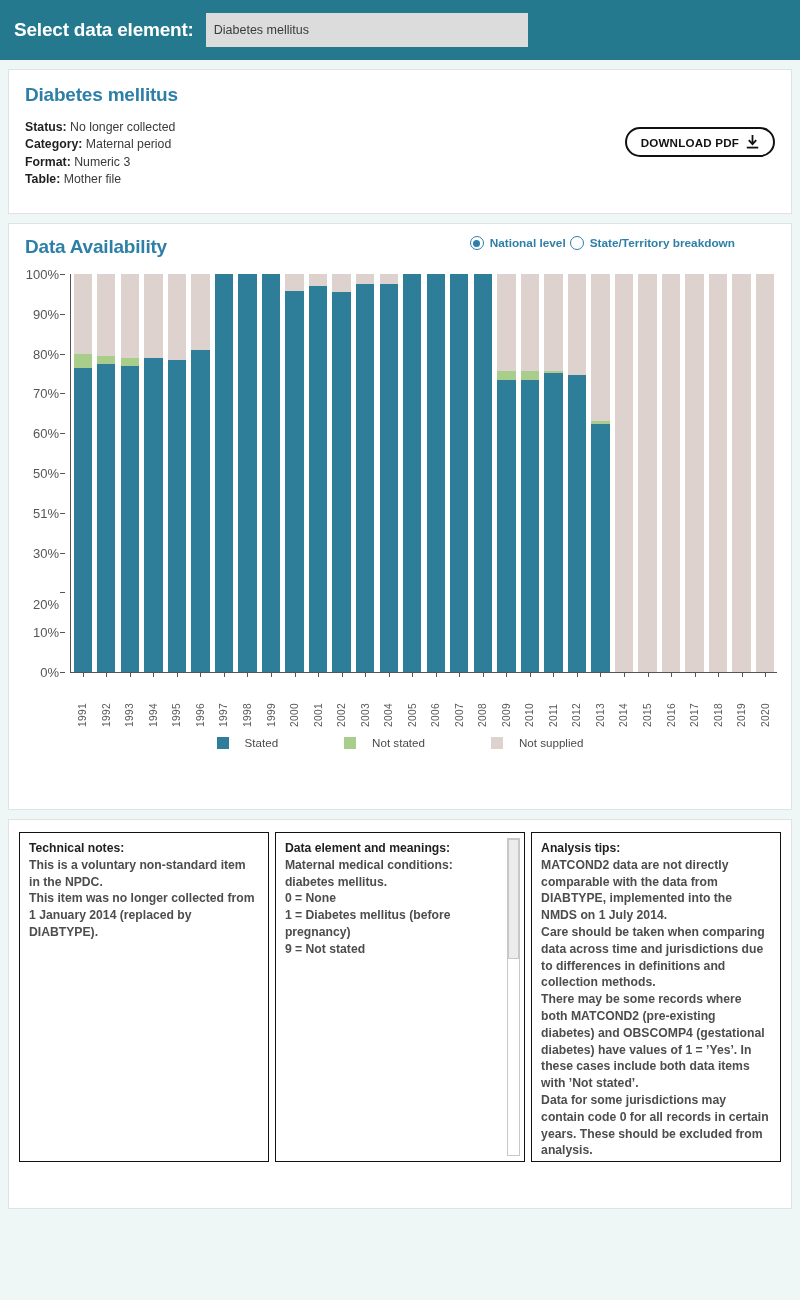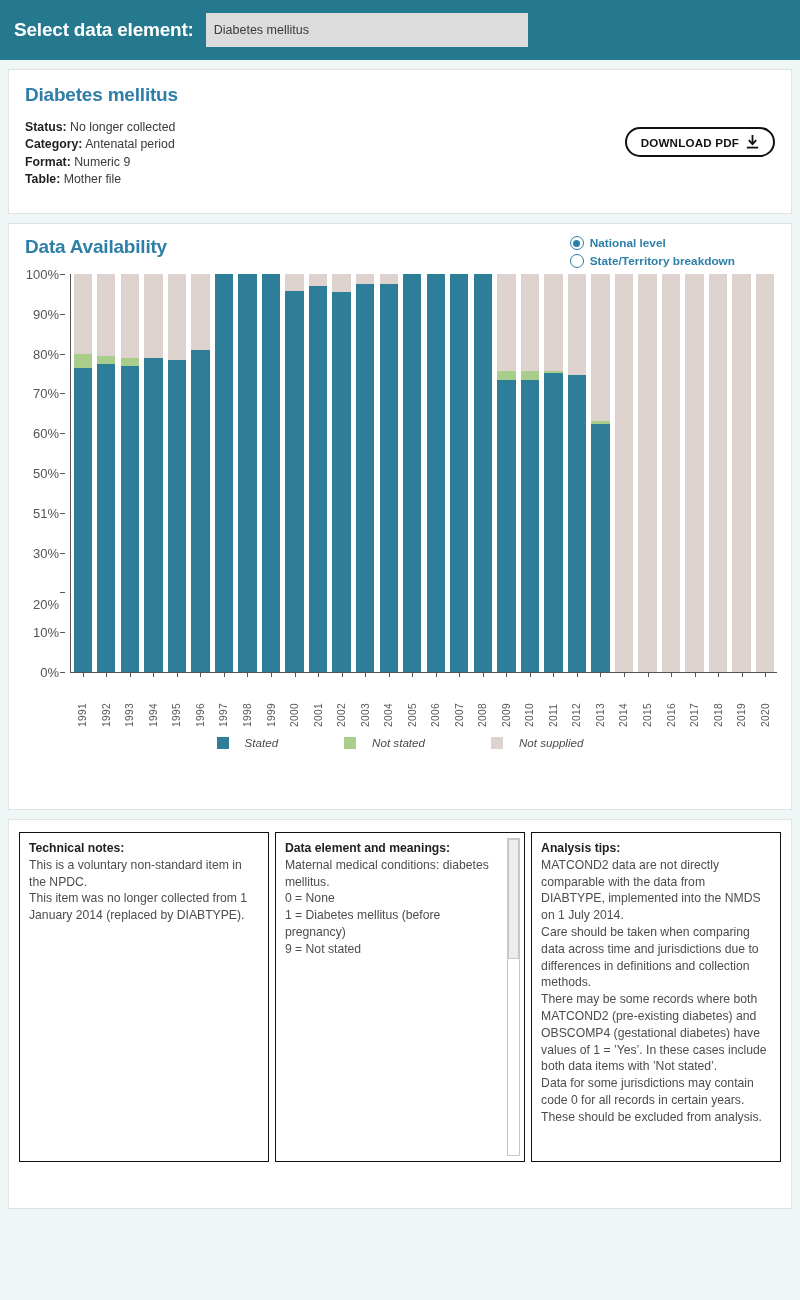--- a/index.html
+++ b/index.html
@@ -74,21 +74,21 @@
     cursor: pointer;
     font-family: "Liberation Sans", sans-serif;
   }
   .dl-icon { display: block; }
 
   
   .chart-panel { padding: 12px 0 10px 0; height: 587px; position: relative; }
   .chart-head { padding: 0 16px; position: relative; height: 38px; }
   .radio-group {
     position: absolute; right: 56px; top: 0px;
-    display: flex; flex-direction: column; gap: 4px;
+    display: flex; flex-direction: row; gap: 4px; align-items: flex-end;
   }
   .radio-row { display: flex; align-items: center; gap: 6px; cursor: pointer; }
   .radio-dot {
     width: 14px; height: 14px; border-radius: 50%;
     border: 1.6px solid #2e7fa8; background: #fff;
     display: flex; align-items: center; justify-content: center;
     flex: 0 0 auto;
   }
   .radio-dot.on::after {
     content: ""; width: 7px; height: 7px; border-radius: 50%;
@@ -138,40 +138,40 @@
     writing-mode: vertical-rl;
     transform: rotate(180deg);
     white-space: nowrap;
     letter-spacing: 0.3px;
   }
 
   .legend {
     position: absolute; left: 0; right: 0; top: 462px;
     display: flex; justify-content: center; gap: 66px;
   }
-  .legend-item { display: flex; align-items: center; gap: 16px; font-style: italic; }
+  .legend-item { display: flex; align-items: center; gap: 16px; }
   .legend-swatch { width: 12px; height: 12px; display: block; }
   .legend-text { font-size: 11.6px; color: #4a4a4a; }
 
   
   .fi-panel { padding: 12px 0 0 0; height: 390px; }
   .fi-title { padding: 0 16px; margin-bottom: 10px; }
   .fi-boxes { display: flex; gap: 6px; padding: 0 10px; }
   .fi-box {
     border: 1px solid #111;
     background: #fff;
     width: 256px;
     height: 330px;
     padding: 7px 9px 7px 9px;
     position: relative;
     overflow: hidden;
   }
   .fi-box.scrollable { padding-right: 22px; }
   .fi-head { font-size: 12.2px; font-weight: bold; color: #1f1f1f; line-height: 16.8px; }
-  .fi-body { font-size: 12.2px; color: #4d4d4d; line-height: 16.8px; white-space: pre-line; }
+  .fi-body { font-size: 12.2px; color: #4d4d4d; line-height: 16.8px; white-space: pre-line; font-weight: bold; }
   .fake-scrollbar {
     position: absolute; right: 4px; top: 5px; bottom: 5px;
     width: 13px; border: 1px solid #c7c7c7; background: #fff;
   }
   .fake-thumb {
     position: absolute; left: 0; top: 0; width: 100%; height: 38%;
     background: #ececec; border: 1px solid #c7c7c7;
   }
 </style>
 </head>
@@ -184,25 +184,25 @@
 
 <div class="panel info-panel">
   <div class="panel-title info-title">Diabetes mellitus</div>
   <div>
     <div class="meta-line">
       <b>Status:</b>
       <span>No longer collected</span>
     </div>
     <div class="meta-line">
       <b>Category:</b>
-      <span>Antenatal period</span>
+      <span>Maternal period</span>
     </div>
     <div class="meta-line">
       <b>Format:</b>
-      <span>Numeric 9</span>
+      <span>Numeric 3</span>
     </div>
     <div class="meta-line">
       <b>Table:</b>
       <span>Mother file</span>
     </div>
   </div>
   <button class="dl-btn">
     <span>DOWNLOAD PDF</span>
     <svg class="dl-icon" width="13" height="14" viewBox="0 0 13 14">
       <path d="M6.5 0 V8.2" stroke="#111" stroke-width="1.8" fill="none"></path>

